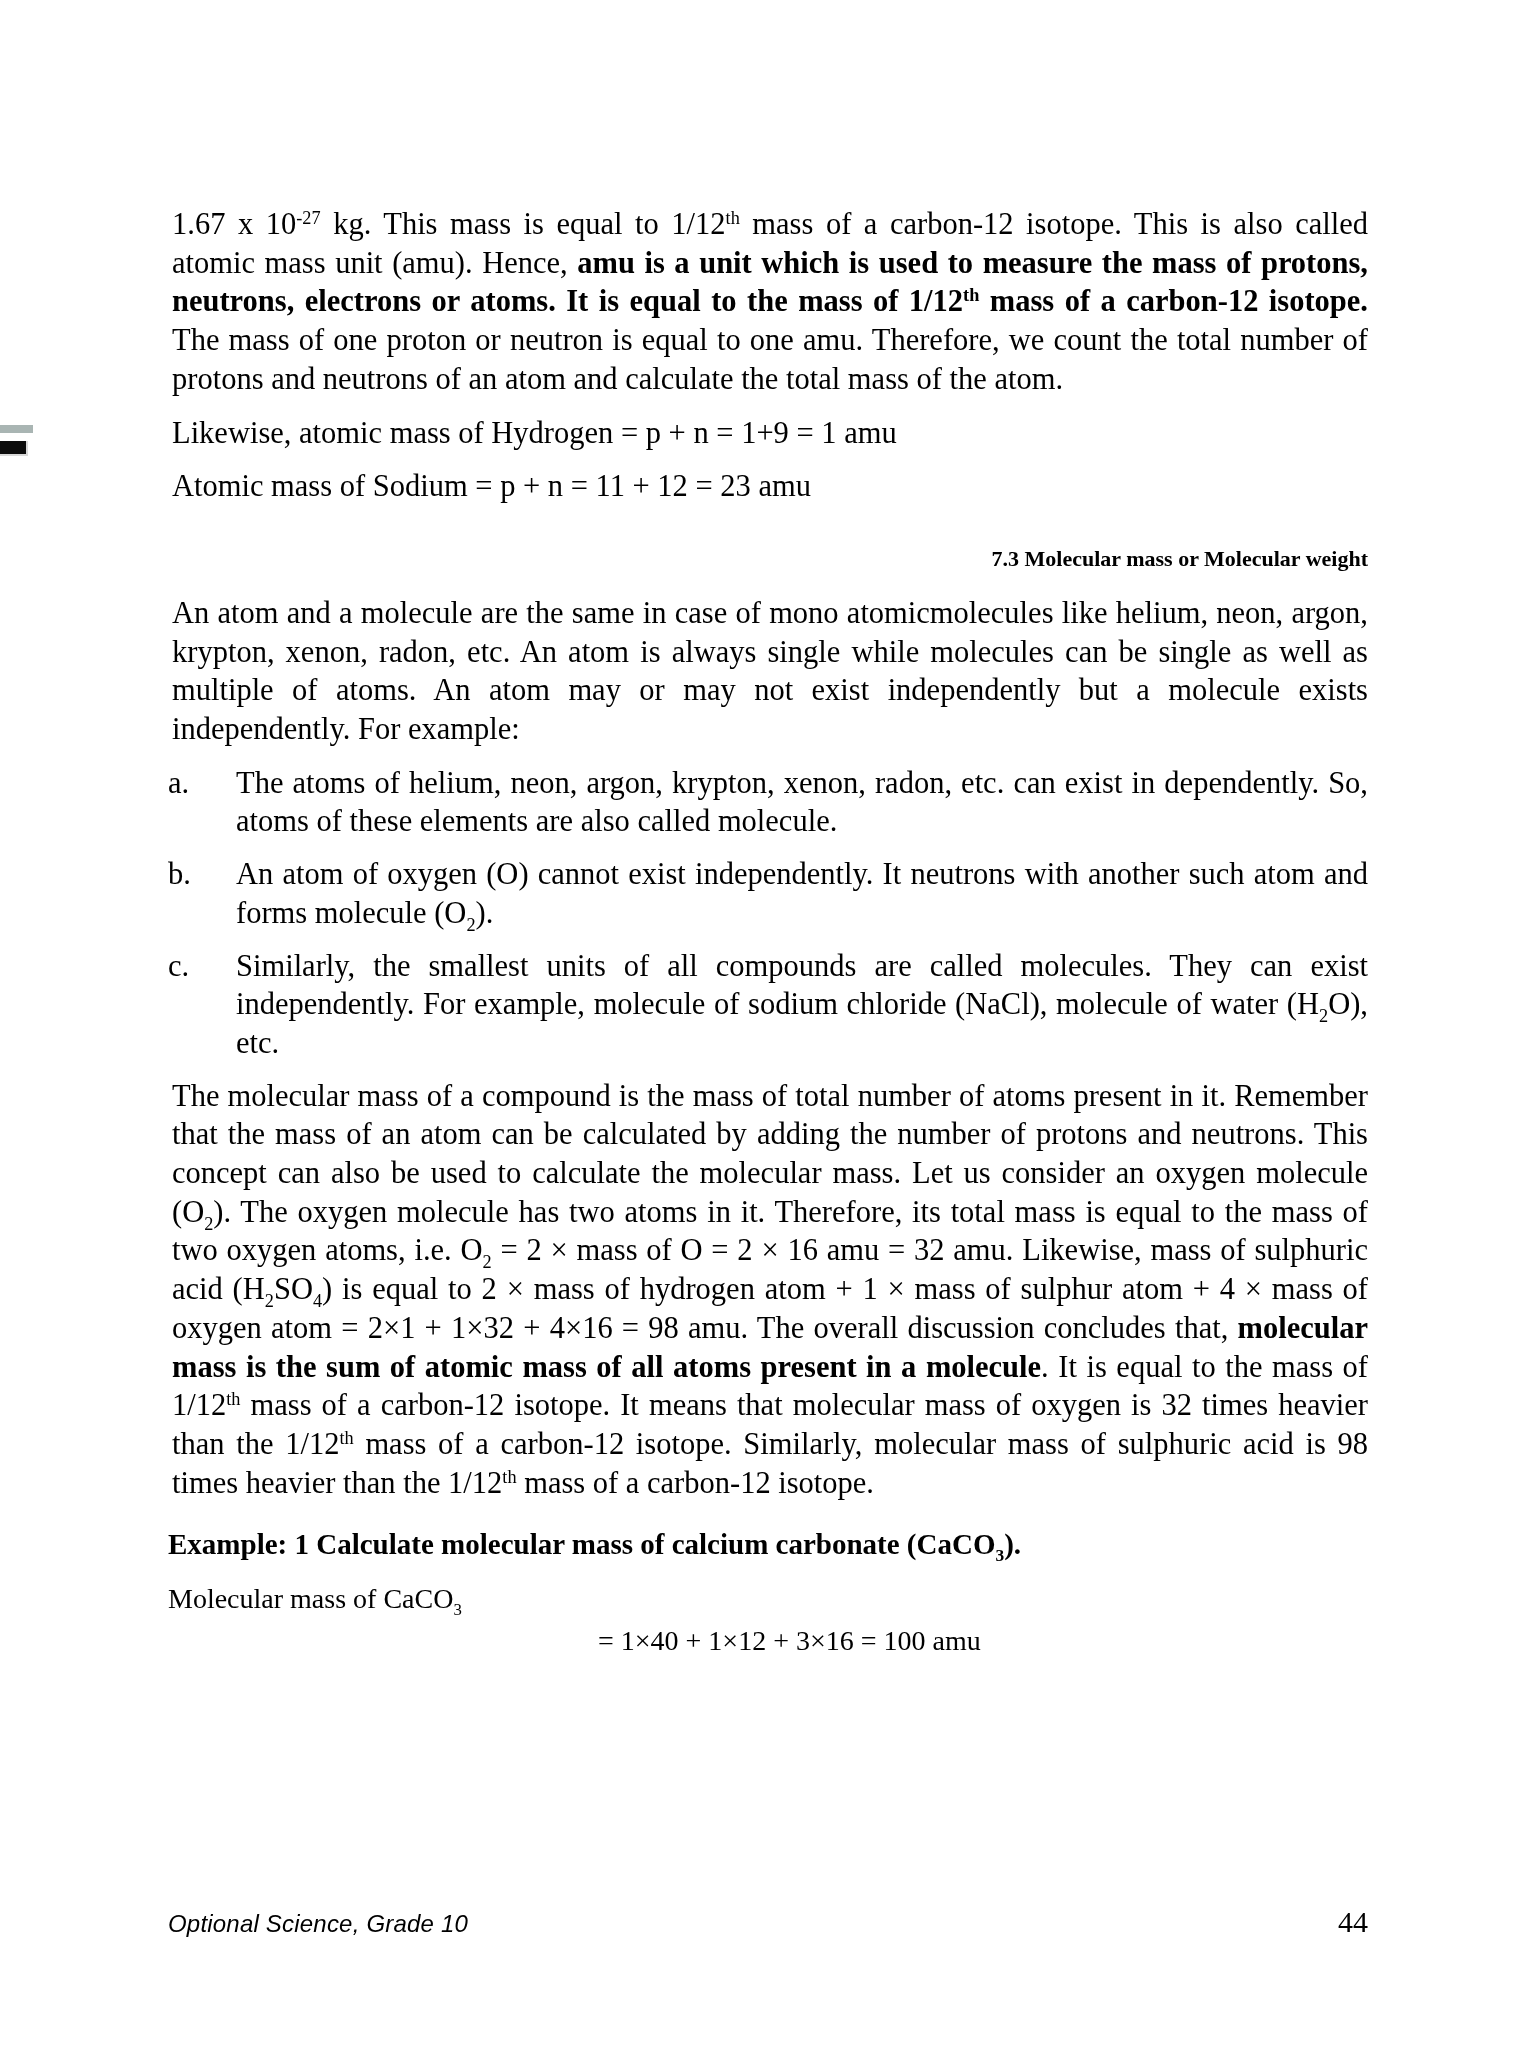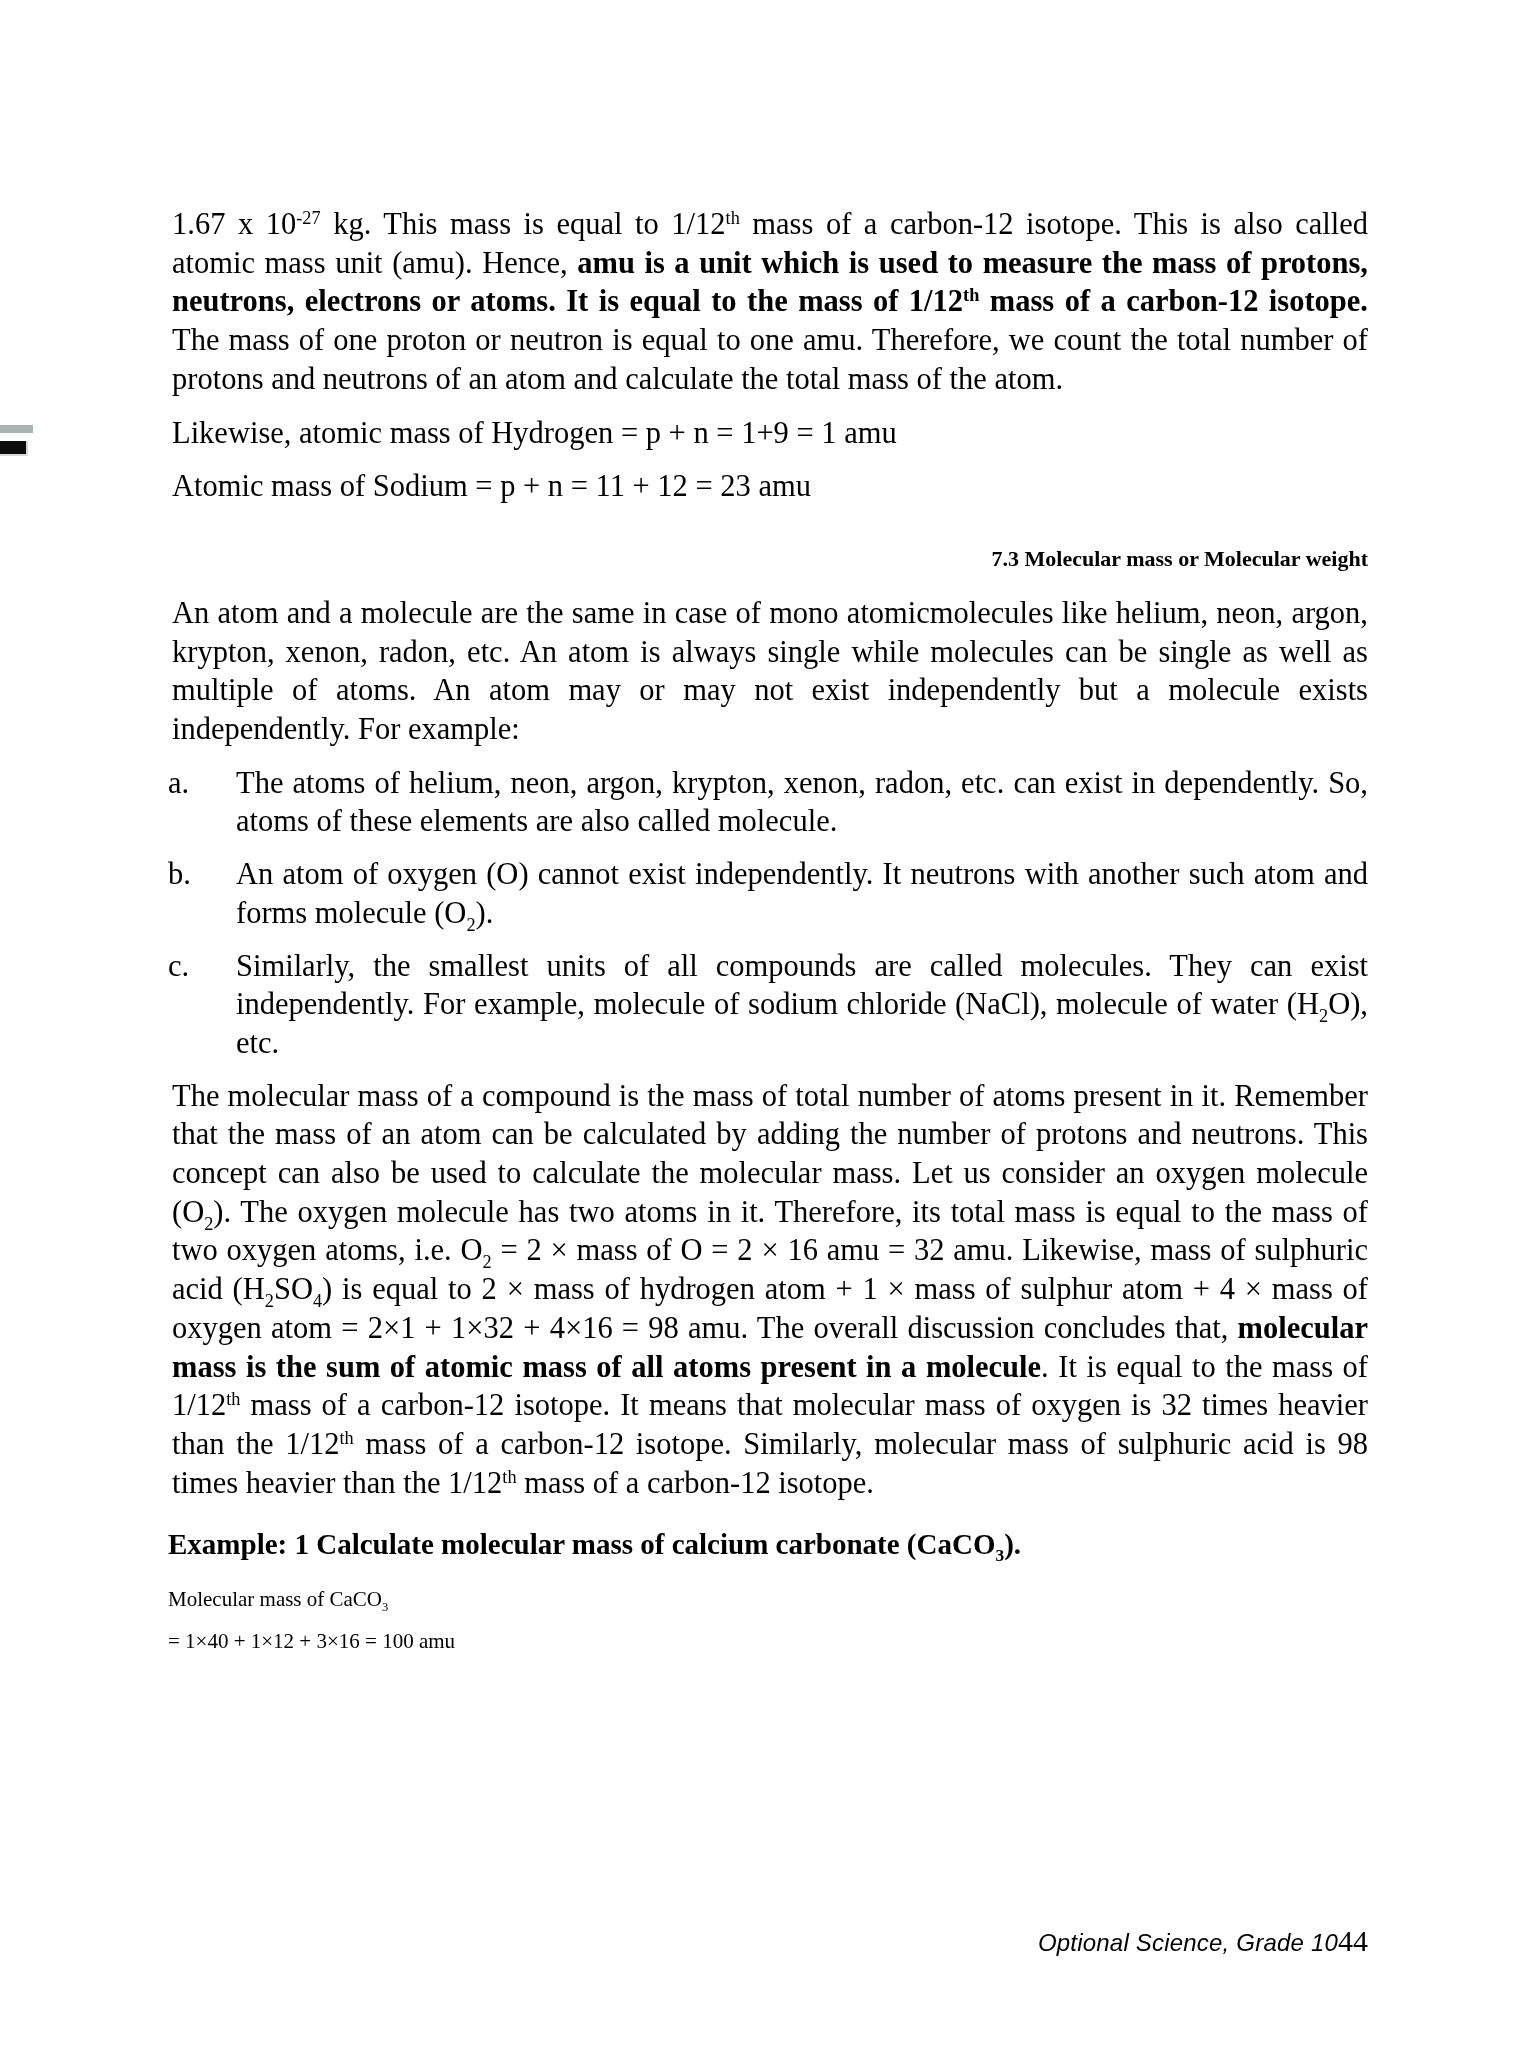--- a/index.html
+++ b/index.html
@@ -97,44 +97,42 @@
     position: absolute;
     left: 0;
     top: 0;
     width: 52px;
     text-align: left;
   }
 
   .eq-block { margin: 0 0 4px 0; }
   .eq-line {
     display: flex;
-    align-items: flex-start;
-    font-size: 21px;
+    align-items: flex-end;
+    font-size: 28px;
     line-height: 42px;
-    flex-direction: column;
   }
   .eq-lhs { width: 430px; flex: none; }
   .eq-rhs { flex: 1; }
 
   .example-head {
     font-weight: bold;
     font-size: 29px;
     line-height: 40px;
     margin: 22px 0 14px 0;
   }
 
   #footer {
     position: absolute;
     left: 168px;
     right: 168px;
     top: 1905px;
     display: flex;
     align-items: baseline;
-    justify-content: flex-end;
-    margin-top: 19px;
+    justify-content: space-between;
   }
   #footer .foot-left {
     font-style: italic;
     font-family: "Liberation Sans", "DejaVu Sans", sans-serif;
     font-size: 24px;
     letter-spacing: 0.2px;
   }
   #footer .foot-right {
     font-size: 30px;
   }

